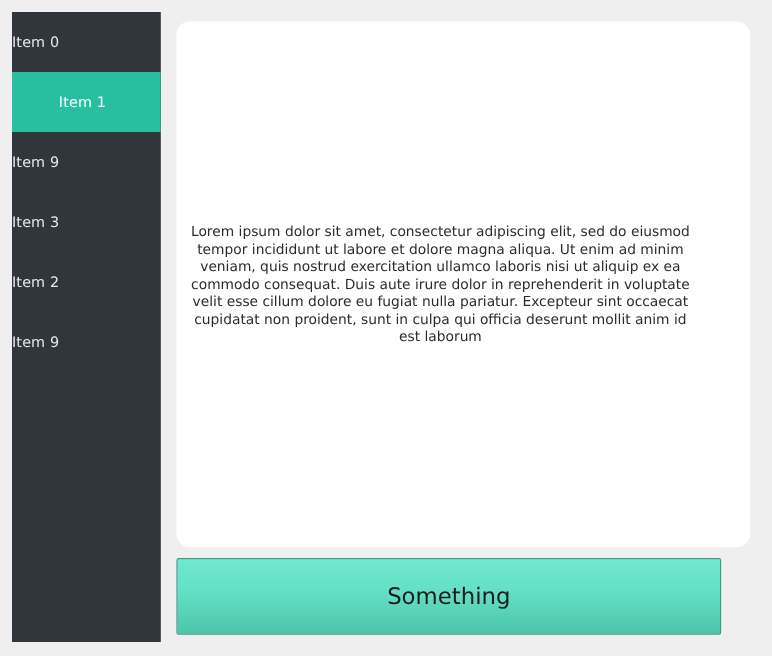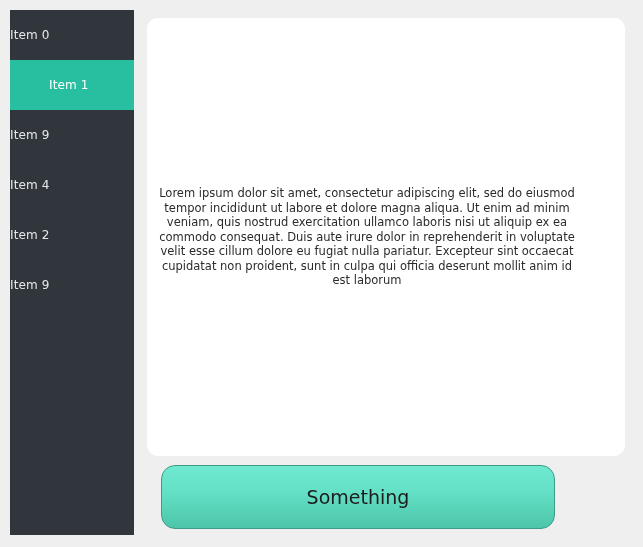--- a/index.html
+++ b/index.html
@@ -68,27 +68,27 @@
     text-align: center;
     font-size: 11.5px;
     line-height: 14.6px;
     color: #2b2b2b;
     box-sizing: border-box;
   }
 
   
   .action-button {
     position: absolute;
-    left: 161px;
+    left: 147px;
     top: 465px;
-    width: 394px;
+    width: 454px;
     height: 64px;
     box-sizing: border-box;
     border: 1px solid #3f9a86;
-    border-radius: 14px;
+    border-radius: 2px;
     background: linear-gradient(to bottom, #6fe9cf 0%, #63e0c6 42%, #55cfb3 80%, #4cc6aa 100%);
     color: #1c1c1c;
     font-family: "DejaVu Sans", sans-serif;
     font-size: 19px;
     text-align: center;
     line-height: 62px;
     padding: 0;
     cursor: pointer;
     user-select: none;
   }
@@ -102,21 +102,21 @@
     <div class="sidebar-item">
       <span>Item 0</span>
     </div>
     <div class="sidebar-item selected">
       <span>Item 1</span>
     </div>
     <div class="sidebar-item">
       <span>Item 9</span>
     </div>
     <div class="sidebar-item">
-      <span>Item 4</span>
+      <span>Item 3</span>
     </div>
     <div class="sidebar-item">
       <span>Item 2</span>
     </div>
     <div class="sidebar-item">
       <span>Item 9</span>
     </div>
   </nav>
 
   <section class="content-panel">

